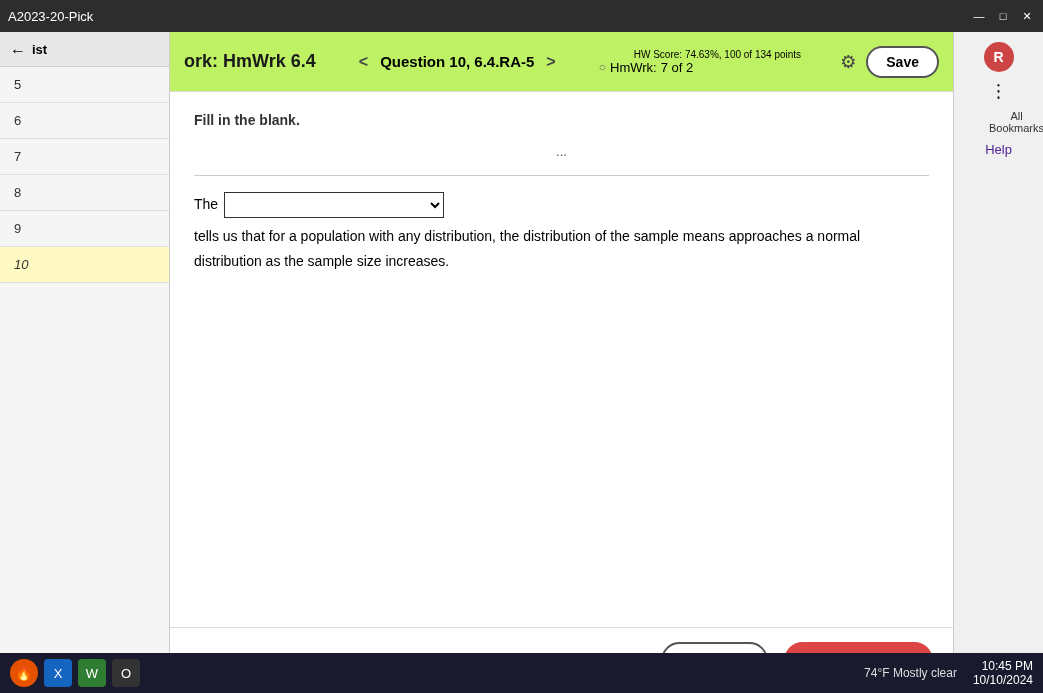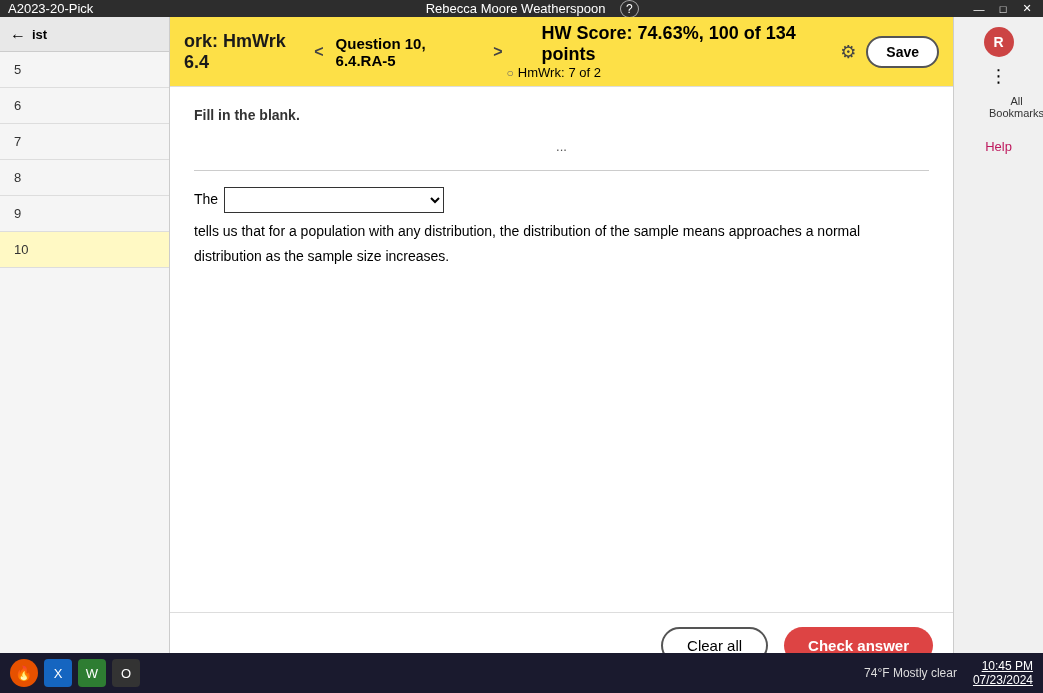--- a/index.html
+++ b/index.html
@@ -9,21 +9,21 @@
       width: 1043px;
       height: 693px;
       overflow: hidden;
       position: relative;
     }
 
     
     .title-bar {
       background: #2d2d2d;
       color: white;
-      height: 17px;
+      height: 32px;
       display: flex;
       align-items: center;
       justify-content: space-between;
       padding: 0 8px;
       font-size: 13px;
     }
     .title-bar-left { display: flex; align-items: center; gap: 8px; }
     .title-bar-right { display: flex; align-items: center; gap: 8px; }
     .title-bar-center { flex: 1; text-align: center; font-size: 13px; }
     .window-btn {
@@ -58,37 +58,37 @@
     }
     .sidebar-item {
       padding: 10px 14px;
       font-size: 13px;
       border-bottom: 1px solid #ddd;
       cursor: pointer;
       display: flex;
       align-items: center;
       justify-content: space-between;
     }
-    .sidebar-item.active { background: #fff9c4; }
+    .sidebar-item.active { background: #fff9c4; font-style: italic; }
     .sidebar-item-number {
       font-size: 13px;
       color: #333;
     }
 
     
     .main-content {
       flex: 1;
       display: flex;
       flex-direction: column;
       background: white;
     }
 
     
     .header-bar {
-      background: #fde047;
+      background: #bef264;
       border-bottom: 1px solid #ddd;
       padding: 6px 14px;
       display: flex;
       align-items: center;
       justify-content: space-between;
       min-height: 60px;
     }
     .hw-title {
       font-size: 18px;
       font-weight: bold;
@@ -104,22 +104,22 @@
     .nav-arrow {
       cursor: pointer;
       font-size: 16px;
       color: #444;
       padding: 4px;
     }
     .score-area {
       text-align: left;
     }
     .hw-score {
-      font-size: 18px;
-      font-weight: bold;
+      font-size: 10px;
+      font-weight: normal;
       margin-left: 35px;
     }
     .points-line {
       font-size: 13px;
       display: flex;
       align-items: center;
       gap: 4px;
     }
     .circle-icon { color: #666; font-size: 12px; }
     .header-right {
@@ -251,23 +251,23 @@
       color: white; font-weight: bold; font-size: 14px;
     }
     .bookmarks-label {
       font-size: 12px;
       text-align: center;
       color: #333;
       margin-left: 36px;
     }
     .help-label {
       font-size: 13px;
-      color: #be185d;
+      color: #4c1d95;
       text-align: center;
-      margin-top: 12px;
+      margin-top: 0;
     }
 
     
     .taskbar {
       position: absolute;
       bottom: 0;
       left: 0;
       right: 0;
       height: 40px;
       background: #1a1a2e;
@@ -277,21 +277,21 @@
       padding: 0 10px;
       color: white;
       font-size: 12px;
     }
     .taskbar-right {
       display: flex;
       align-items: center;
       gap: 16px;
     }
     .weather-info { font-size: 12px; color: #ddd; }
-    .time-info { font-size: 12px; color: white; text-align: right; text-decoration: underline; }
+    .time-info { font-size: 12px; color: white; text-align: right; }
     .taskbar-icons { display: flex; gap: 6px; align-items: center; }
     .taskbar-app {
       width: 28px; height: 28px;
       border-radius: 4px;
       display: flex; align-items: center; justify-content: center;
       font-size: 16px; cursor: pointer;
     }
     .taskbar-app.blue { background: #1565c0; }
     .taskbar-app.green { background: #2e7d32; }
     .taskbar-app.dark { background: #333; }
@@ -302,25 +302,20 @@
       border-top: 1px solid #ccc;
       margin: 0 0 16px 0;
     }
   </style>
 </head>
 <body>
 
 <div class="title-bar">
   <div class="title-bar-left">
     <span>A2023-20-Pick</span>
-  </div>
-  <div class="title-bar-center">
-    <span>Rebecca Moore Weatherspoon</span>
-    &nbsp;&nbsp;
-    <span style="border:1px solid #aaa;border-radius:50%;padding:1px 5px;cursor:pointer;font-size:12px;">?</span>
   </div>
   <div class="title-bar-right">
     <span class="window-btn">—</span>
     <span class="window-btn">□</span>
     <span class="window-btn">✕</span>
   </div>
 </div>
 
 <div class="browser-area">
 
@@ -420,16 +415,16 @@
   <div class="taskbar-icons" style="display:flex;gap:6px;align-items:center;">
     <div class="taskbar-app" style="width:28px;height:28px;border-radius:50%;background:#e65100;display:flex;align-items:center;justify-content:center;font-size:14px;cursor:pointer;">🔥</div>
     <div class="taskbar-app blue" style="width:28px;height:28px;border-radius:4px;background:#1565c0;display:flex;align-items:center;justify-content:center;font-size:13px;cursor:pointer;color:white;">X</div>
     <div class="taskbar-app green" style="width:28px;height:28px;border-radius:4px;background:#2e7d32;display:flex;align-items:center;justify-content:center;font-size:13px;cursor:pointer;color:white;">W</div>
     <div class="taskbar-app dark" style="width:28px;height:28px;border-radius:4px;background:#333;display:flex;align-items:center;justify-content:center;font-size:13px;cursor:pointer;color:white;">O</div>
   </div>
   <div class="taskbar-right" style="display:flex;gap:16px;">
     <span class="weather-info">74°F  Mostly clear</span>
     <div class="time-info">
       <div>10:45 PM</div>
-      <div>07/23/2024</div>
+      <div>10/10/2024</div>
     </div>
   </div>
 </div>
 
 </body></html>

